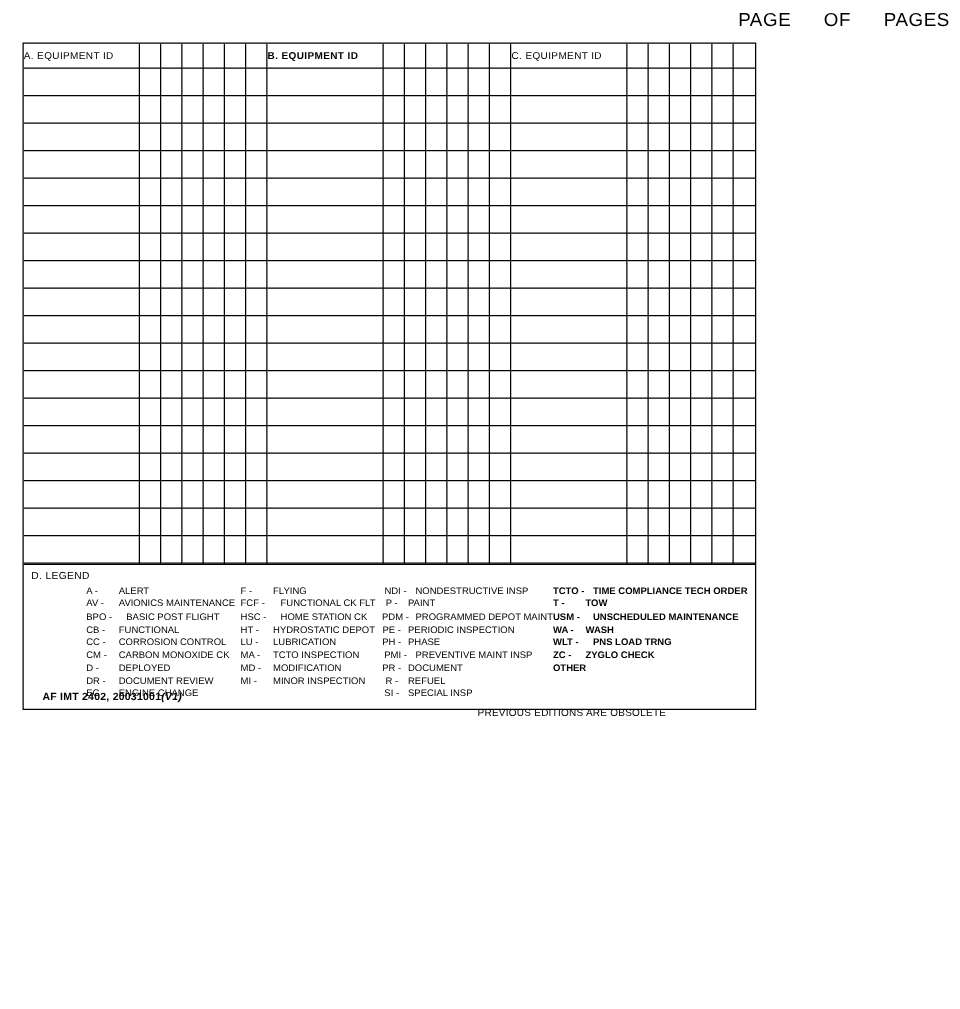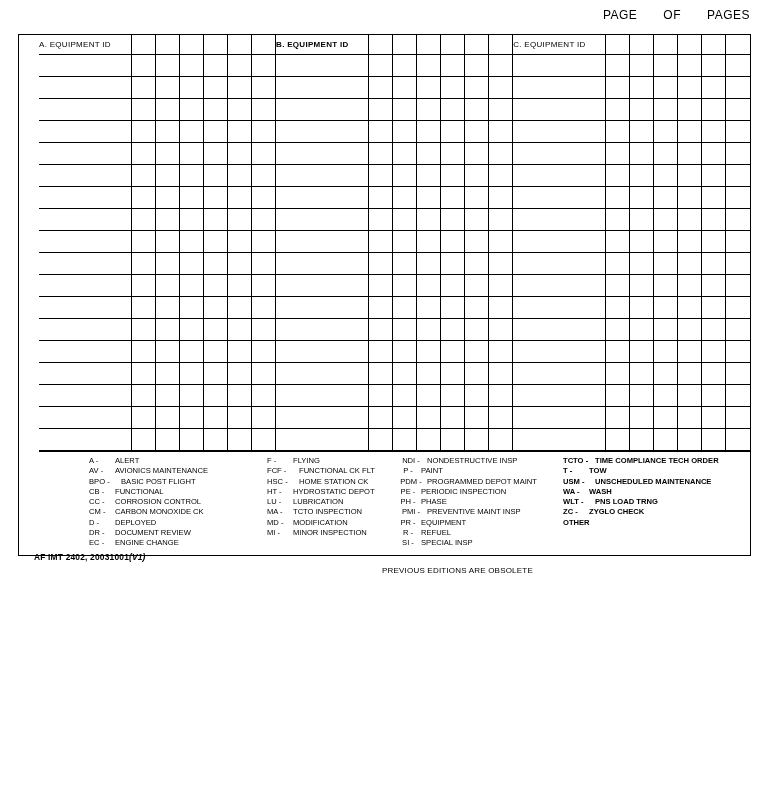--- a/index.html
+++ b/index.html
@@ -17,38 +17,37 @@
   .page {
     position: relative;
     width: 768px;
     height: 807px;
   }
 
   
   .page-header {
     position: absolute;
     top: 8px;
-    right: 18px;
-    font-size: 12px;
+    right: 8px;
+    font-size: 15px;
     letter-spacing: 0.5px;
     display: flex;
     gap: 26px;
   }
   .page-header span { white-space: nowrap; }
 
   
   .form-box {
     position: absolute;
     left: 18px;
     top: 34px;
-    width: 733px;
+    width: 587px;
     border: 1px solid #000;
     box-sizing: border-box;
     background: #fff;
-    padding-left: 20px;
   }
 
   table.grid {
     border-collapse: collapse;
     width: 100%;
     table-layout: fixed;
   }
   table.grid td {
     border: 1px solid #000;
     height: 21px;
@@ -580,20 +579,21 @@
             <td></td>
             <td></td>
             <td></td>
             <td></td>
             <td></td>
           </tr>
         </tbody>
     </table>
 
     <div class="legend">
+      <div class="legend-title">D.  LEGEND</div>
       <div class="legend-cols">
           <div class="legend-col c1">
             <div class="legend-row">
               <span class="legend-code">A -</span>
               <span class="legend-text">ALERT</span>
             </div>
             <div class="legend-row">
               <span class="legend-code">AV -</span>
               <span class="legend-text">AVIONICS MAINTENANCE</span>
             </div>
@@ -680,21 +680,21 @@
             <div class="legend-row">
               <span class="legend-code">PH -</span>
               <span class="legend-text">PHASE</span>
             </div>
             <div class="legend-row">
               <span class="legend-code wide">PMI -</span>
               <span class="legend-text">PREVENTIVE MAINT INSP</span>
             </div>
             <div class="legend-row">
               <span class="legend-code">PR -</span>
-              <span class="legend-text">EQUIPMENT</span>
+              <span class="legend-text">DOCUMENT</span>
             </div>
             <div class="legend-row">
               <span class="legend-code">R -</span>
               <span class="legend-text">REFUEL</span>
             </div>
             <div class="legend-row">
               <span class="legend-code">SI -</span>
               <span class="legend-text">SPECIAL INSP</span>
             </div>
           </div>

